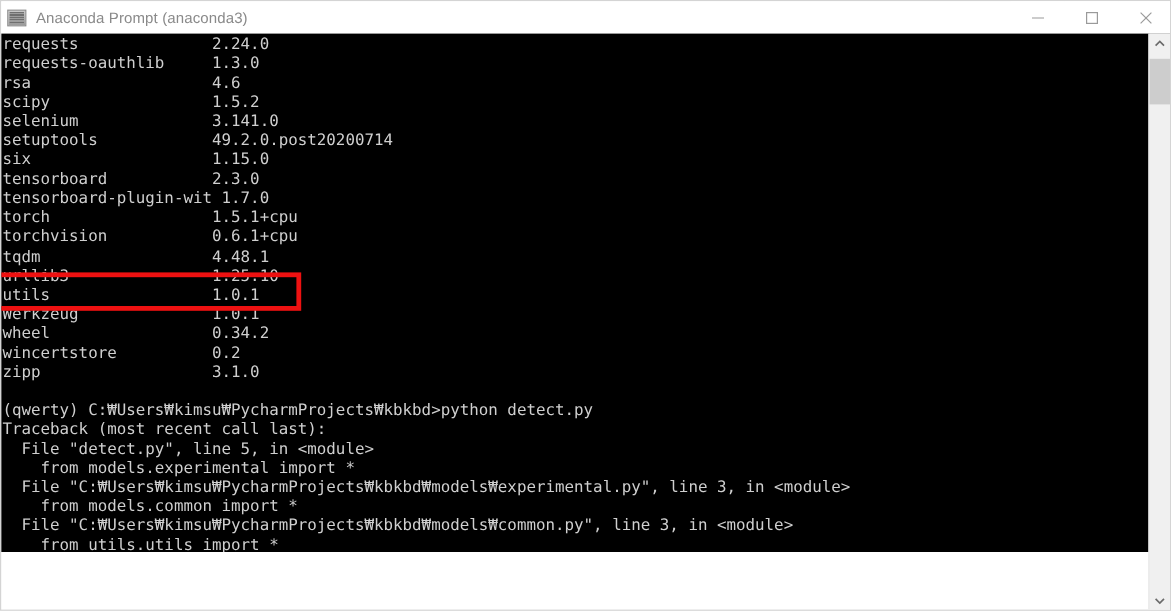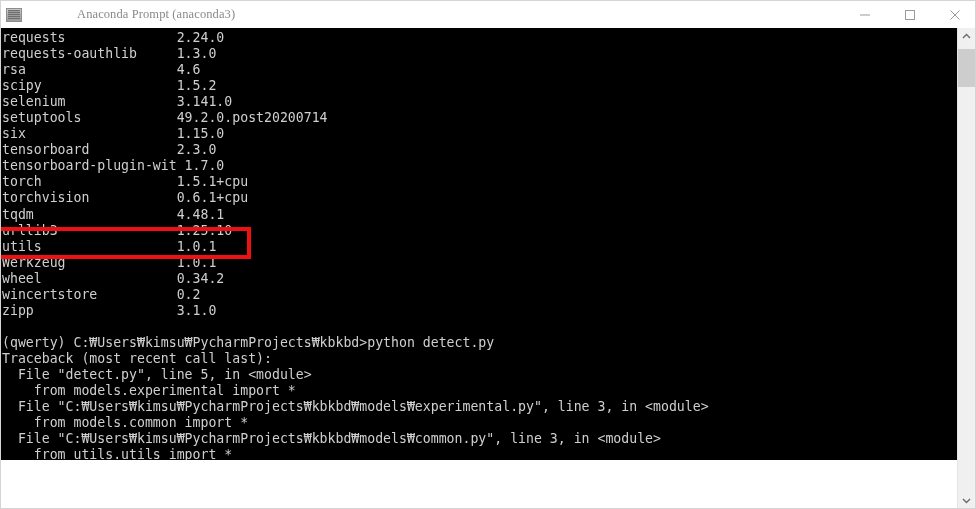--- a/index.html
+++ b/index.html
@@ -46,26 +46,25 @@
     position: relative;
   }
   #title-icon::after {
     content: "";
     position: absolute;
     left: 1px; top: 1px; right: 1px; bottom: 1px;
     background: repeating-linear-gradient(
       180deg, #6f6f6f 0px, #6f6f6f 1px, #9d9d9d 1px, #9d9d9d 2px);
   }
   #title-text {
-    font-family: Liberation Serif, serif;
+    font-family: Liberation Sans, sans-serif;
     font-size: 12.5px;
     color: #8a8a8a;
     white-space: nowrap;
     letter-spacing: 0.1px;
-    margin-left: 47px;
   }
   #window-controls {
     position: absolute;
     right: 0; top: 0;
     height: 27px;
     display: flex;
     align-items: stretch;
   }
   .winbtn {
     width: 45px;

